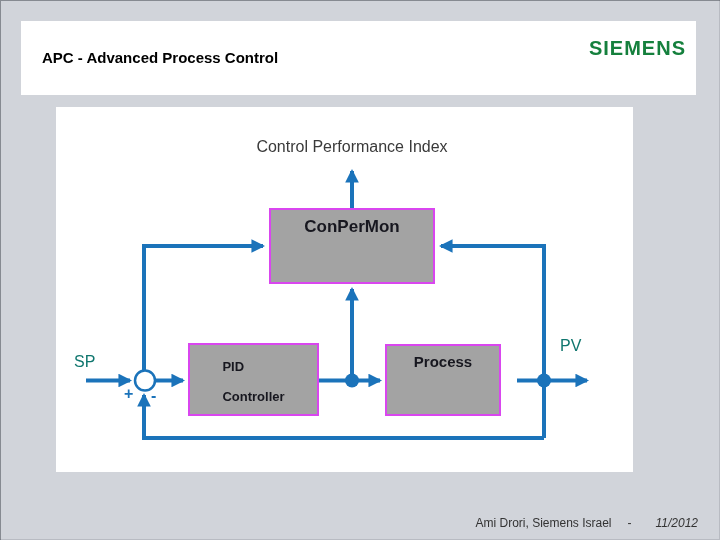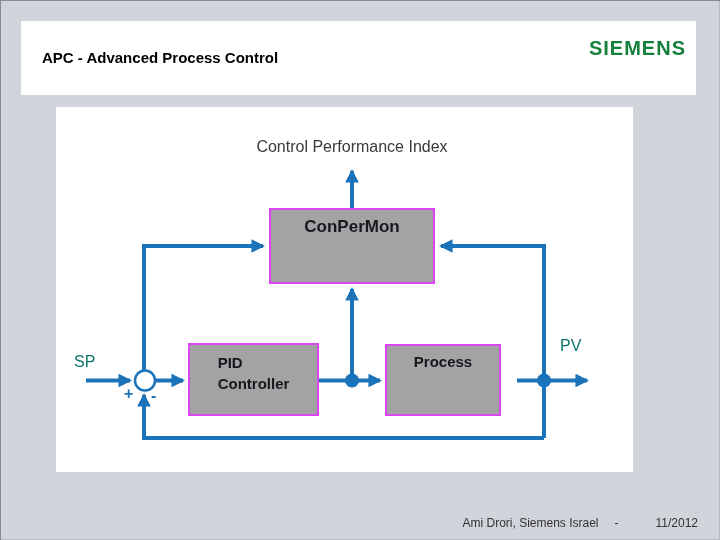--- a/index.html
+++ b/index.html
@@ -29,39 +29,39 @@
     position:absolute; left:56px; top:107px; width:577px; height:365px;
     background:#ffffff;
   }
   .panel svg { position:absolute; left:0; top:0; }
   .block {
     position:absolute; background:#a3a3a3; border:2px solid #d946ef;
     box-sizing:border-box; display:flex; justify-content:center;
     font-weight:bold; color:#17171f; text-align:left;
   }
   .block-conpermon { left:213px; top:101px; width:166px; height:76px; font-size:17px; padding-top:7px; }
-  .block-pid       { left:132px; top:236px; width:131px; height:73px; font-size:15px; line-height:21px; padding-top:7px; white-space:pre-line; }
+  .block-pid       { left:132px; top:236px; width:131px; height:73px; font-size:13px; line-height:30px; padding-top:7px; white-space:pre-line; }
   .block-process   { left:329px; top:237px; width:116px; height:72px; font-size:15px; padding-top:7px; }
   .caption {
     position:absolute; left:156px; top:31px; width:280px; text-align:center;
     font-size:16px; color:#3a3a3a;
   }
   .lbl { position:absolute; font-size:16px; color:#0f766e; }
   .lbl-sp { left:18px;  top:246px; }
   .lbl-pv { left:504px; top:230px; }
   .sumsign { position:absolute; font-weight:bold; color:#1b73ba; font-size:16px; }
   .sign-plus  { left:68px; top:278px; }
   .sign-minus { left:95px; top:280px; }
   
   .footer {
     position:absolute; right:22px; bottom:10px;
     font-size:12px; color:#333333; display:flex; align-items:flex-start;
   }
   .footer .sep  { margin-left:16px; }
-  .footer .date { margin-left:37px; }
+  .footer .date { margin-left:24px;font-style:italic; }
 </style>
 </head>
 <body>
 
 <div class="slide">
 
   <div class="header-bar">
     <div class="title">
       <div>APC - Advanced Process Control</div>
     </div>

